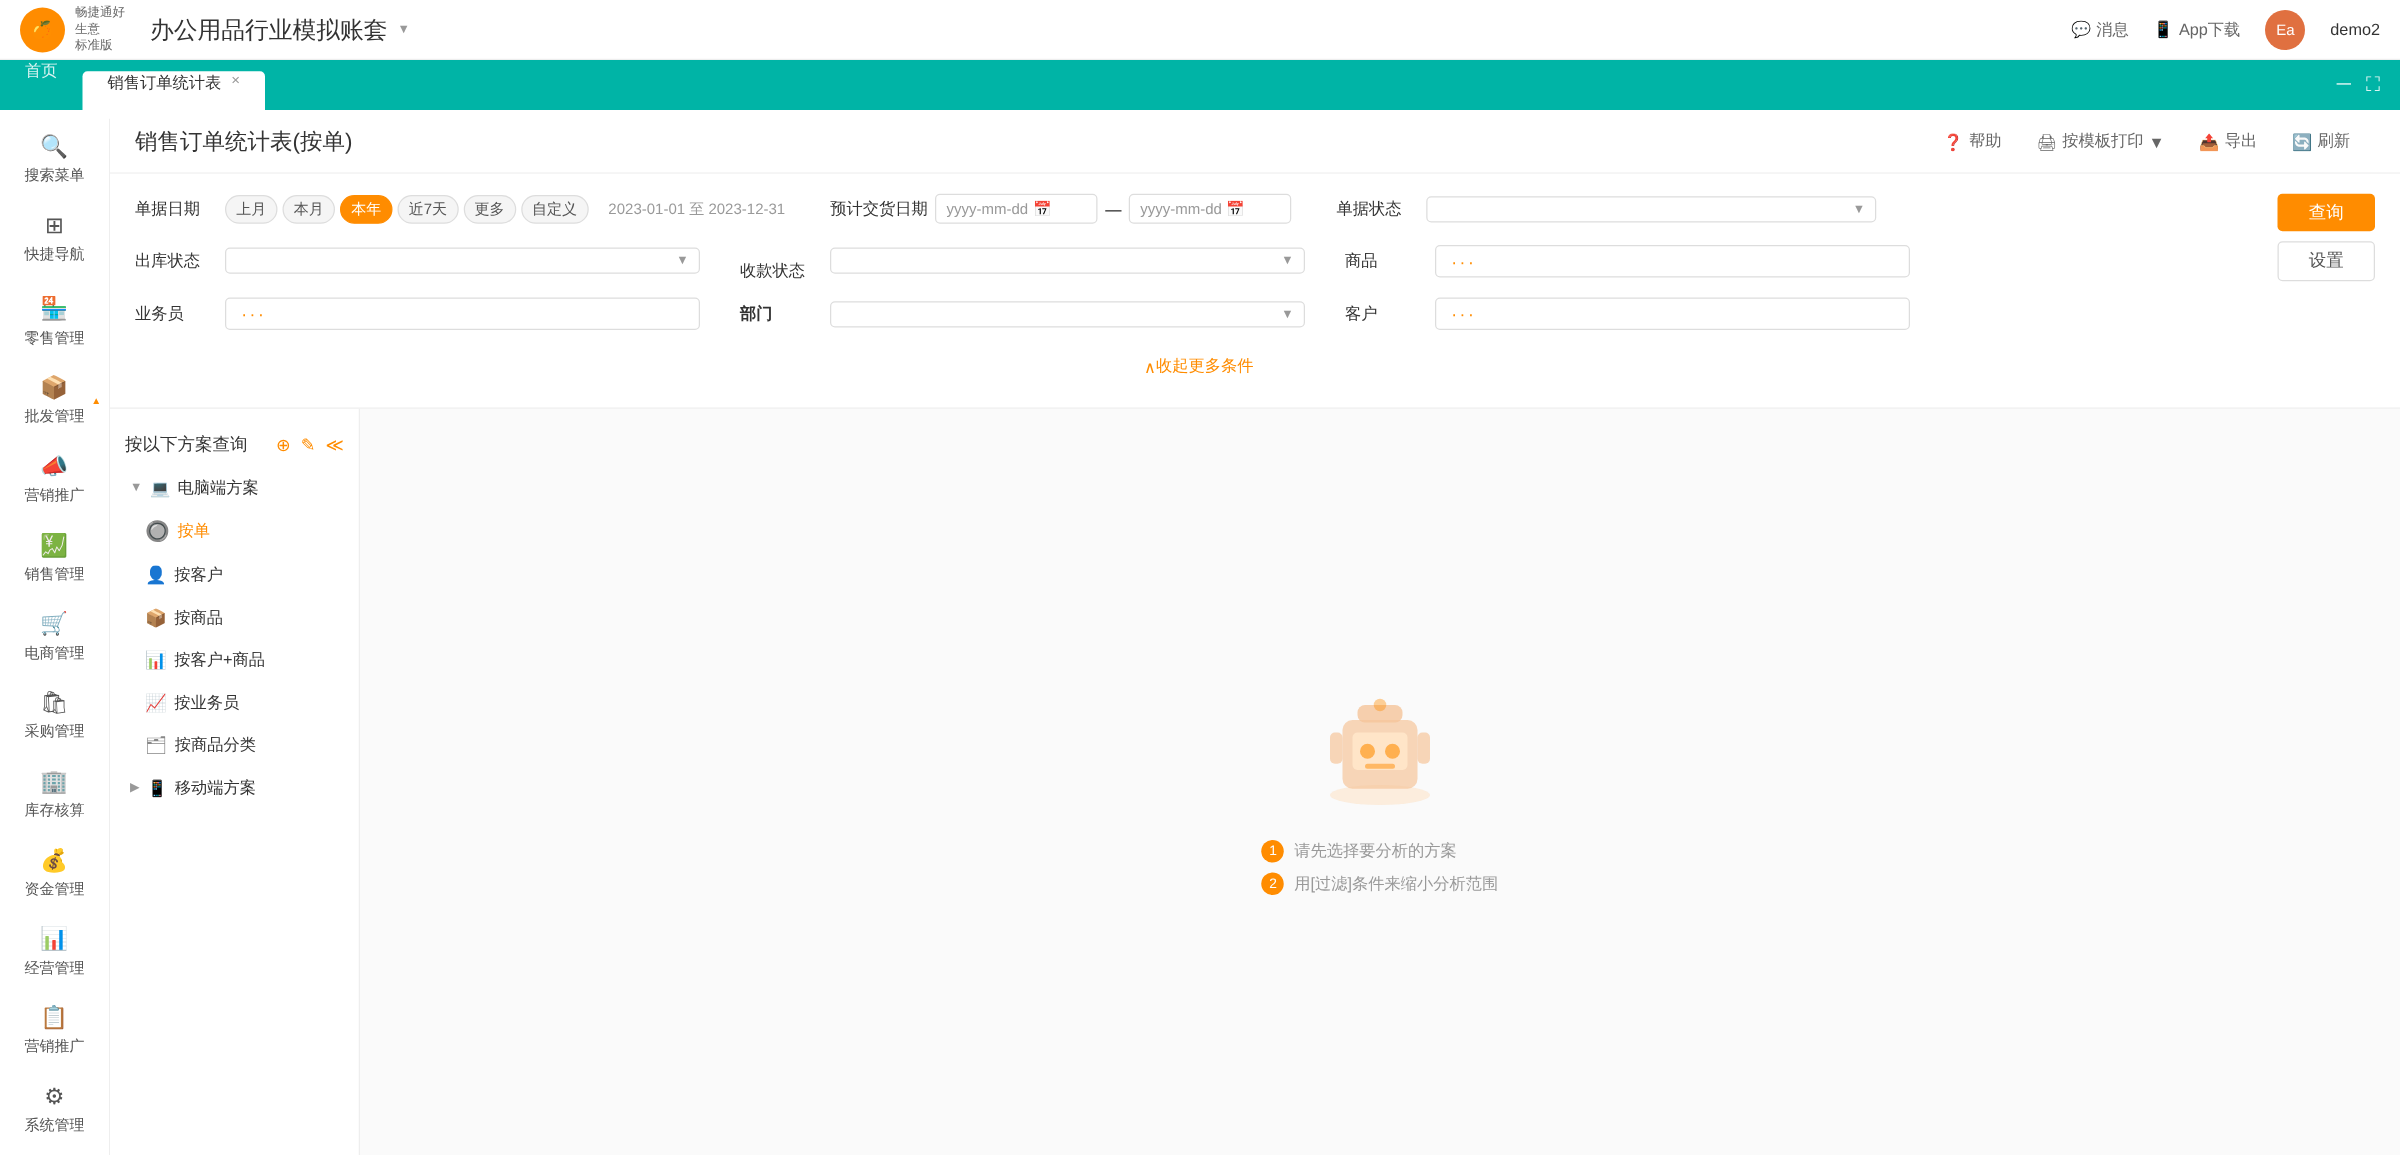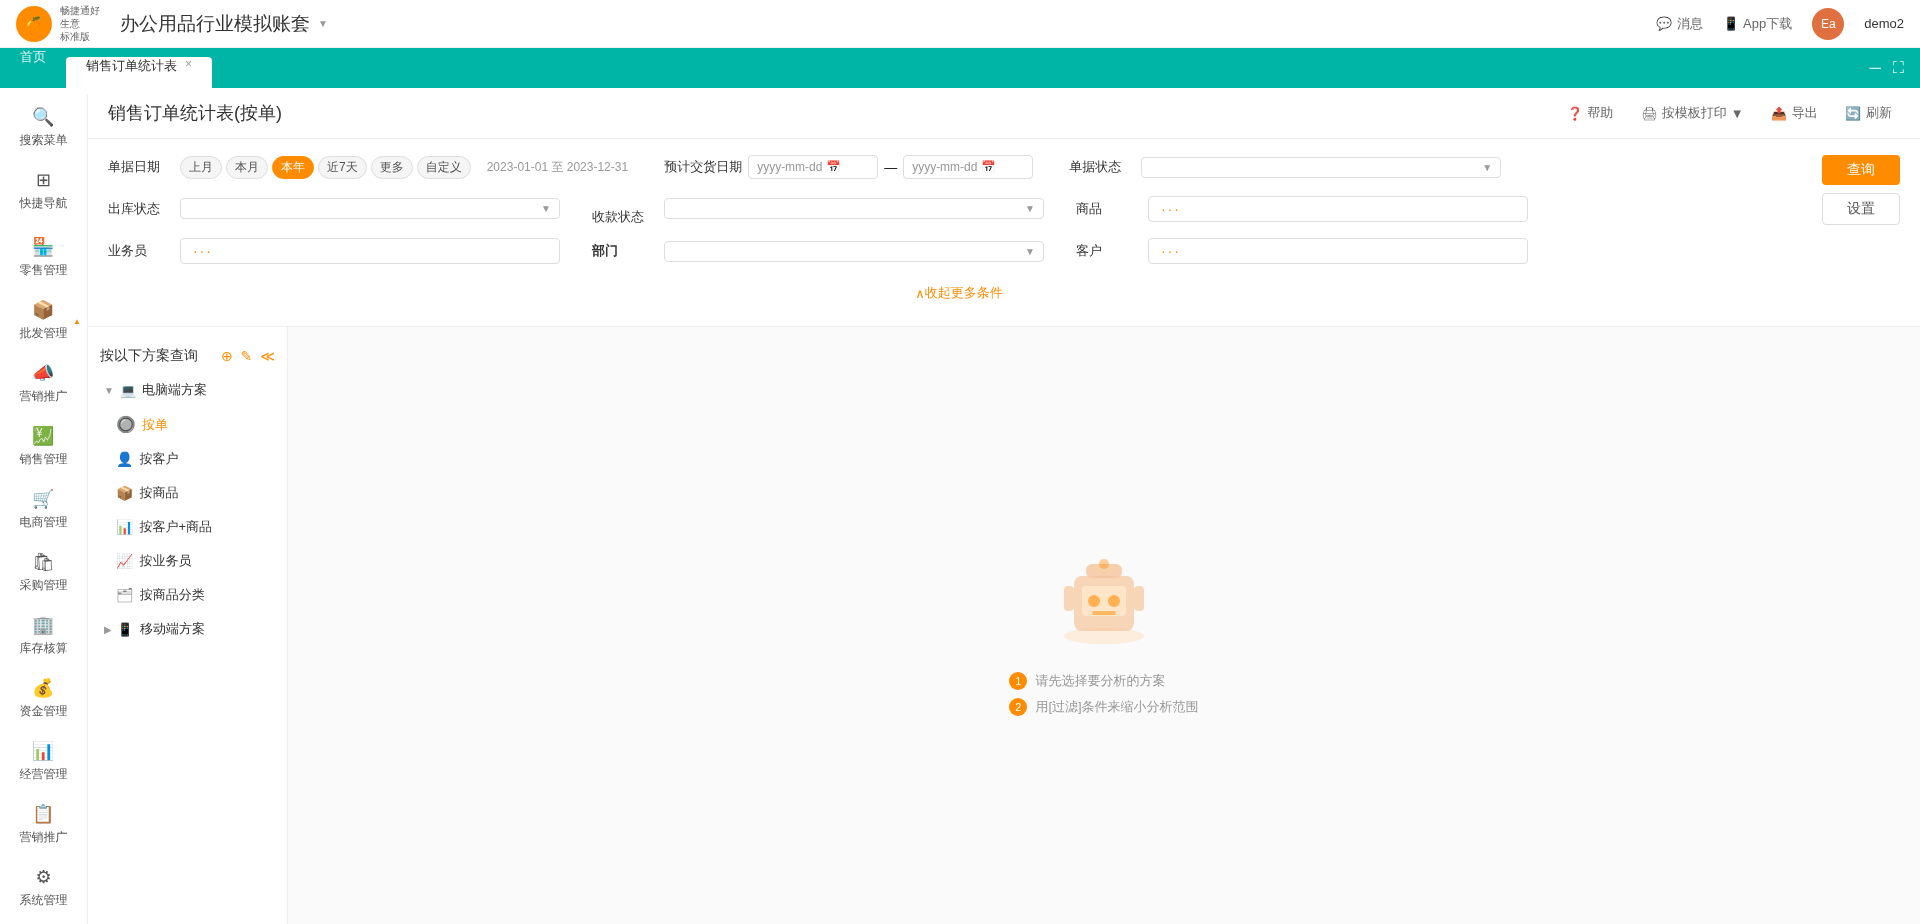--- a/index.html
+++ b/index.html
@@ -82,21 +82,21 @@
       content: '▲'; font-size: 8px; position: absolute; right: 6px; top: 50%; transform: translateY(-50%); color: #ff8c00;
     }
 
     
     .content-area {
       flex: 1; display: flex; flex-direction: column; overflow: hidden;
     }
 
     
     .page-header {
-      background: #fff; padding: 12px 20px 0 20px;
+      background: #fff; padding: 12px 32px 0 20px;
       border-bottom: 1px solid #eee; display: flex; align-items: center; justify-content: space-between;
     }
     .page-title { font-size: 18px; color: #333; font-weight: 500; padding-bottom: 12px; }
     .page-header-actions { display: flex; align-items: center; gap: 12px; padding-bottom: 12px; }
     .header-btn {
       display: flex; align-items: center; gap: 4px; color: #666;
       font-size: 13px; cursor: pointer; padding: 4px 8px;
     }
 
     

